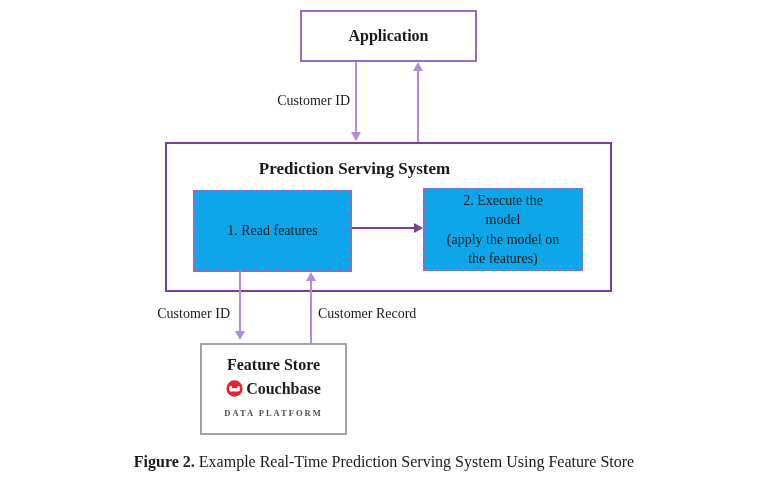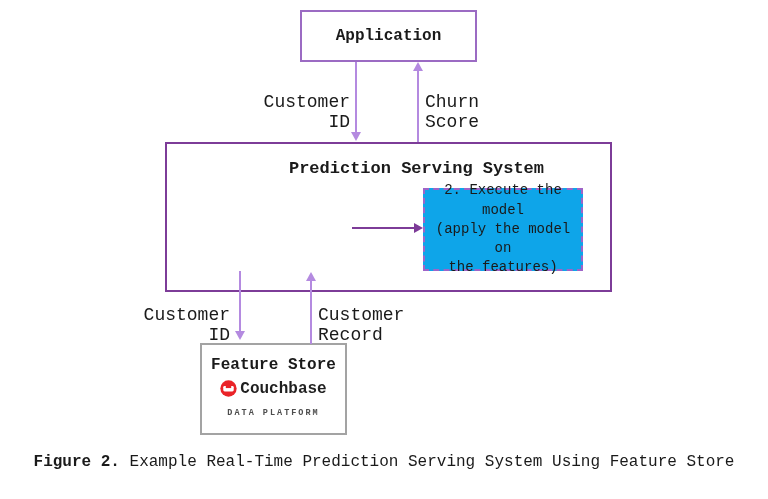--- a/index.html
+++ b/index.html
@@ -1,26 +1,26 @@
 <!DOCTYPE html>
 <html><head>
 <meta charset="utf-8">
 <style>
   html,body{margin:0;padding:0;background:#ffffff;}
   .canvas{
     position:relative;width:768px;height:499px;background:#ffffff;
-    font-family:Liberation Mono, monospace;color:#1a1a1a;overflow:hidden;
+    font-family:Liberation Serif, serif;color:#1a1a1a;overflow:hidden;
   }
   .abs{position:absolute;box-sizing:border-box;}
   
   .node{background:#ffffff;display:flex;align-items:center;justify-content:center;}
   .app-box{left:300px;top:10px;width:177px;height:52px;border:2px solid #9b6bc3;}
   .node-title{font-weight:bold;font-size:16px;}
   .psys-box{left:165px;top:142px;width:447px;height:150px;border:2px solid #7d3c98;background:#ffffff;}
-  .psys-title{left:165px;top:159px;width:379px;text-align:right;font-weight:bold;font-size:17px;}
+  .psys-title{left:165px;top:159px;width:379px;text-align:center;font-weight:bold;font-size:17px;}
   .dashed-box{border:2px dashed #9e64c8;background:#0ea5e9;display:flex;align-items:center;justify-content:center;text-align:center;font-size:14px;line-height:1.38;}
   .step1{left:193px;top:190px;width:159px;height:82px;}
   .step2{left:423px;top:188px;width:160px;height:83px;}
   .preline{white-space:pre-line;}
   
   .fstore-box{left:200px;top:343px;width:147px;height:92px;border:2px solid #a3a3a3;background:#fff;
     display:flex;flex-direction:column;align-items:center;padding-top:12px;}
   .fstore-title{font-weight:bold;font-size:16px;line-height:1;}
   .cb-row{display:flex;align-items:center;gap:3px;margin-top:7px;}
   .cb-name{font-weight:bold;font-size:16px;color:#1f1f1f;line-height:1;}
@@ -28,41 +28,43 @@
   
   .arrow-v{position:absolute;width:2px;background:#b48ae0;z-index:3;}
   .arrow-v.down::after{content:"";position:absolute;left:-4px;bottom:-9px;width:0;height:0;
     border-left:5px solid transparent;border-right:5px solid transparent;border-top:9px solid #b48ae0;}
   .arrow-v.up::before{content:"";position:absolute;left:-4px;top:-9px;width:0;height:0;
     border-left:5px solid transparent;border-right:5px solid transparent;border-bottom:9px solid #b48ae0;}
   .arrow-h{position:absolute;height:2px;background:#7d3c98;z-index:3;}
   .arrow-h.right::after{content:"";position:absolute;right:-9px;top:-4px;width:0;height:0;
     border-top:5px solid transparent;border-bottom:5px solid transparent;border-left:9px solid #7d3c98;}
   
-  .edge-label{position:absolute;font-size:18px;line-height:1.1;z-index:4;}
+  .edge-label{position:absolute;font-size:14px;line-height:1.1;z-index:4;}
   .caption{left:0;top:453px;width:768px;text-align:center;font-size:16px;}
   .caption b{font-weight:bold;margin-top:21px;}
 </style>
 </head>
 <body>
 
 <div class="canvas">
 
   <div class="abs node app-box">
     <span class="node-title">Application</span>
   </div>
 
   <div class="arrow-v down" style="left:355px;top:62px;height:70px;"></div>
   <div class="arrow-v up" style="left:417px;top:71px;height:71px;"></div>
   <div class="edge-label" style="left:250px;top:93px;width:100px;text-align:right;">Customer ID</div>
-  <div class="edge-label" style="left:425px;top:93px;width:110px;text-align:left;">Churn Score</div>
 
   <div class="abs psys-box"></div>
   <div class="abs psys-title">Prediction Serving System</div>
 
+  <div class="abs dashed-box step1">
+    <span>1. Read features</span>
+  </div>
   <div class="abs dashed-box step2">
     <span class="preline">2. Execute the
 model
 (apply the model on
 the features)</span>
   </div>
   <div class="arrow-h right" style="left:352px;top:227px;width:62px;"></div>
 
   <div class="arrow-v down" style="left:239px;top:271px;height:60px;"></div>
   <div class="arrow-v up" style="left:310px;top:281px;height:63px;"></div>

